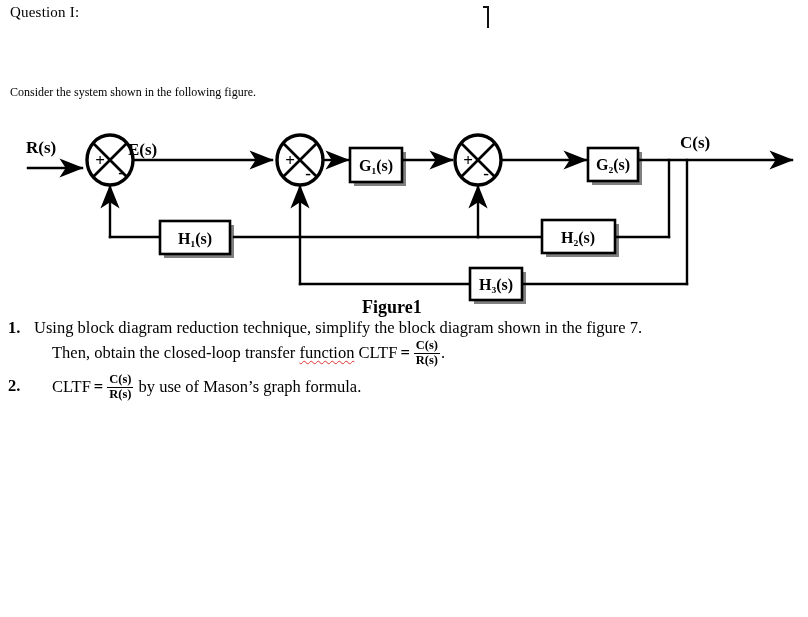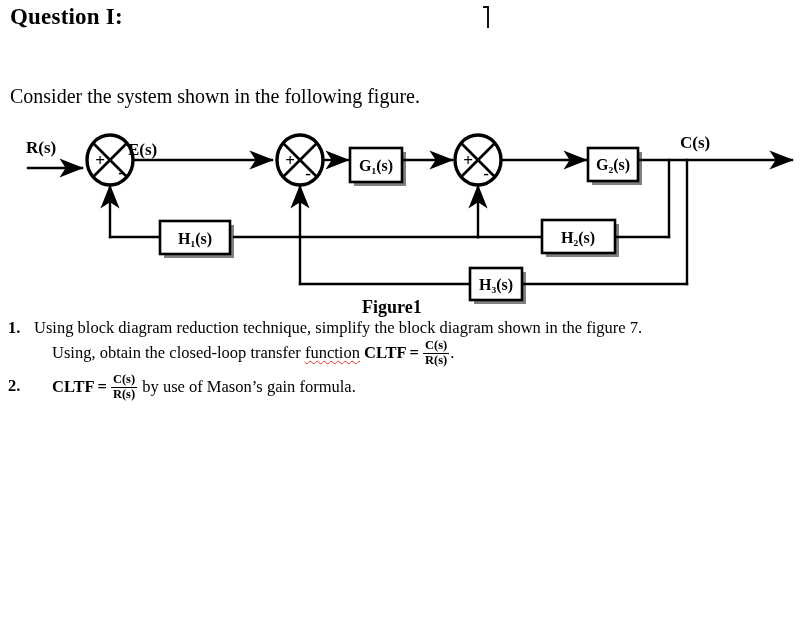--- a/index.html
+++ b/index.html
@@ -14,22 +14,22 @@
     overflow: hidden;
     font-family: "Liberation Serif", "DejaVu Serif", serif;
     color: #000000;
   }
 
   
   .q-title {
     position: absolute;
     left: 10px;
     top: 4px;
-    font-size: 23px;
-    font-weight: bold;
+    font-size: 15px;
+    font-weight: normal;
     letter-spacing: .2px;
   }
   .stray-mark {
     position: absolute;
     left: 487px;
     top: 6px;
     width: 2px;
     height: 22px;
     background: #111;
   }
@@ -39,21 +39,21 @@
     left: -4px;
     top: 0;
     width: 6px;
     height: 2px;
     background: #111;
   }
   .intro {
     position: absolute;
     left: 10px;
     top: 85px;
-    font-size: 20px;
+    font-size: 12px;
   }
 
   
   .figure {
     position: absolute;
     left: 0;
     top: 120px;
     width: 808px;
     height: 192px;
   }
@@ -85,21 +85,21 @@
     position: absolute;
     left: 0;
     top: 0;
     font-weight: bold;
   }
   .qline {
     display: block;
   }
   .qline.indent { padding-left: 18px; }
 
-  .bold { font-weight: bold; }
+  .bold { font-weight: normal; }
 
   .spell {
     text-decoration: underline;
     text-decoration-color: #e03030;
     text-decoration-style: wavy;
     text-decoration-thickness: 1px;
     text-underline-offset: 2px;
   }
 
   
@@ -228,21 +228,21 @@
   </svg>
 </div>
 
 <div class="fig-caption">Figure1</div>
 
 <div class="qlist">
 
   <div class="qitem">
     <span class="qnum">1.</span>
     <span class="qline">Using block diagram reduction technique, simplify the block diagram shown in the figure 7.</span>
-    <span class="qline indent"><span>Using, obtain the closed-loop transfer </span><span class="spell">function</span><span> </span><span class="bold">CLTF</span><span class="eqsign">=</span><span class="frac"><span class="num">C(s)</span><span class="den">R(s)</span></span><span>.</span></span>
+    <span class="qline indent"><span>Then, obtain the closed-loop transfer </span><span class="spell">function</span><span> </span><span class="bold">CLTF</span><span class="eqsign">=</span><span class="frac"><span class="num">C(s)</span><span class="den">R(s)</span></span><span>.</span></span>
   </div>
 
   <div class="qitem">
     <span class="qnum">2.</span>
-    <span class="qline indent"><span class="bold">CLTF</span><span class="eqsign">=</span><span class="frac"><span class="num">C(s)</span><span class="den">R(s)</span></span><span> by use of Mason’s gain formula.</span></span>
+    <span class="qline indent"><span class="bold">CLTF</span><span class="eqsign">=</span><span class="frac"><span class="num">C(s)</span><span class="den">R(s)</span></span><span> by use of Mason’s graph formula.</span></span>
   </div>
 
 </div>
 
 </body></html>

